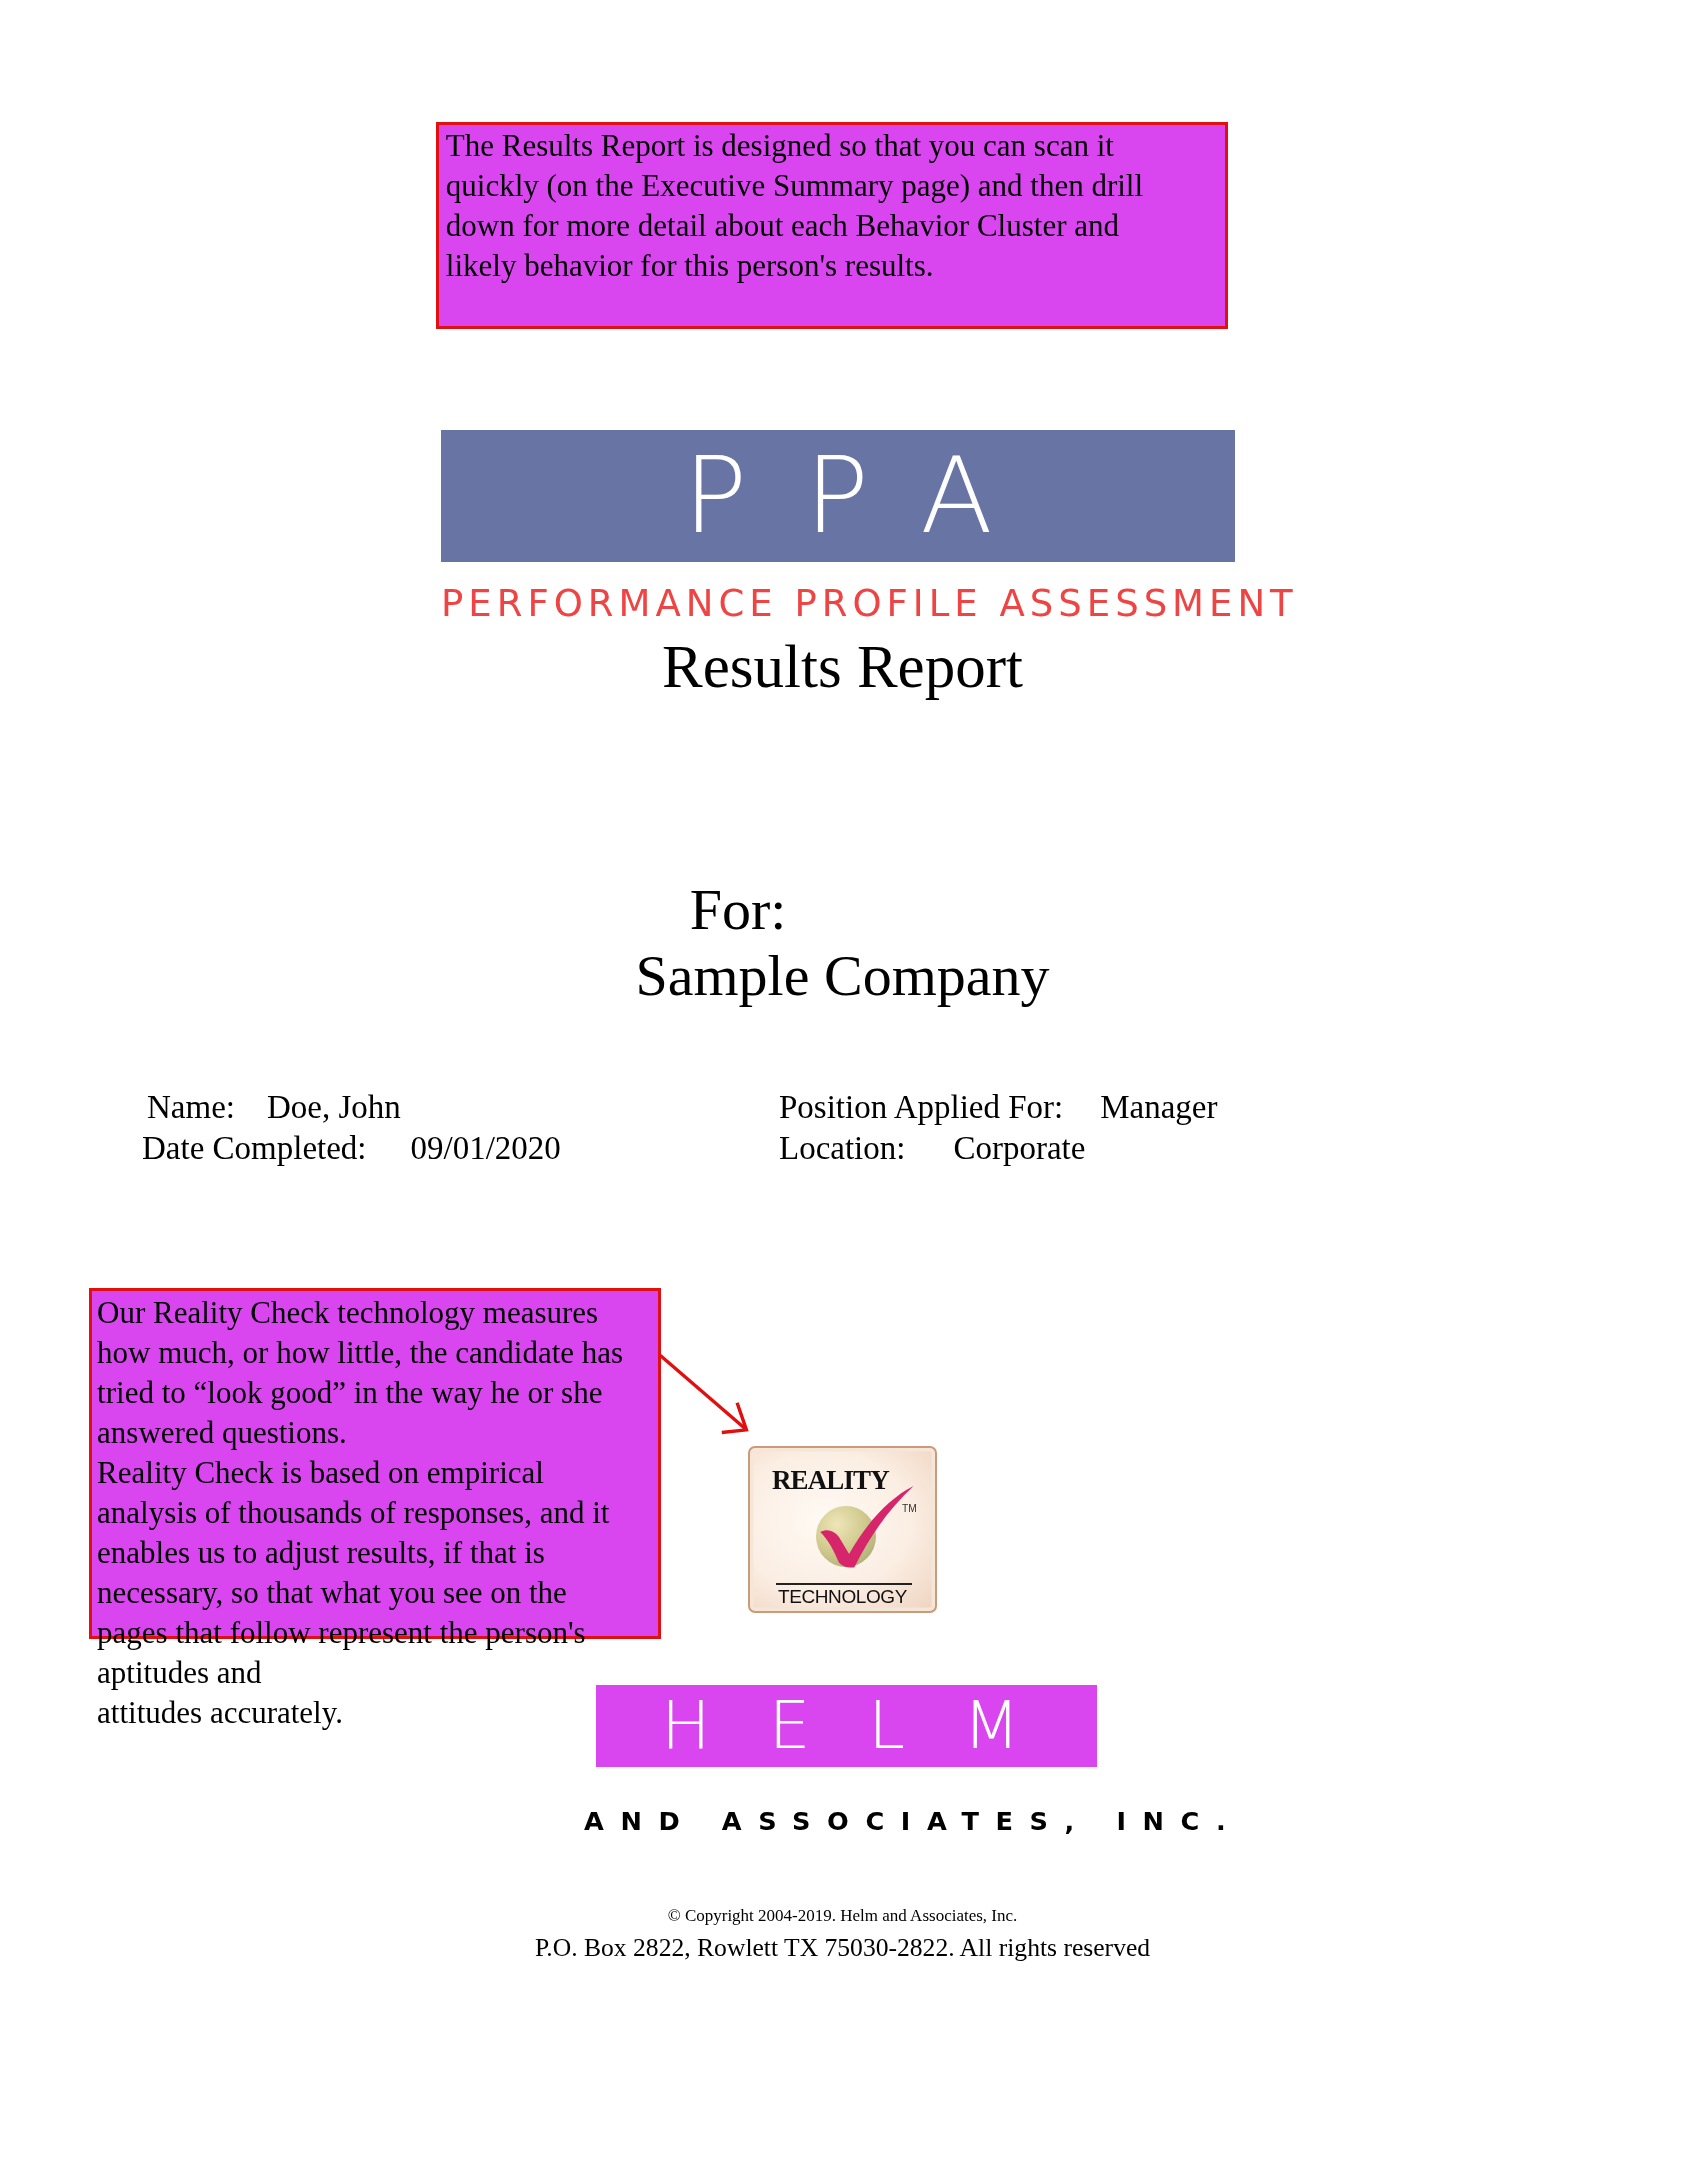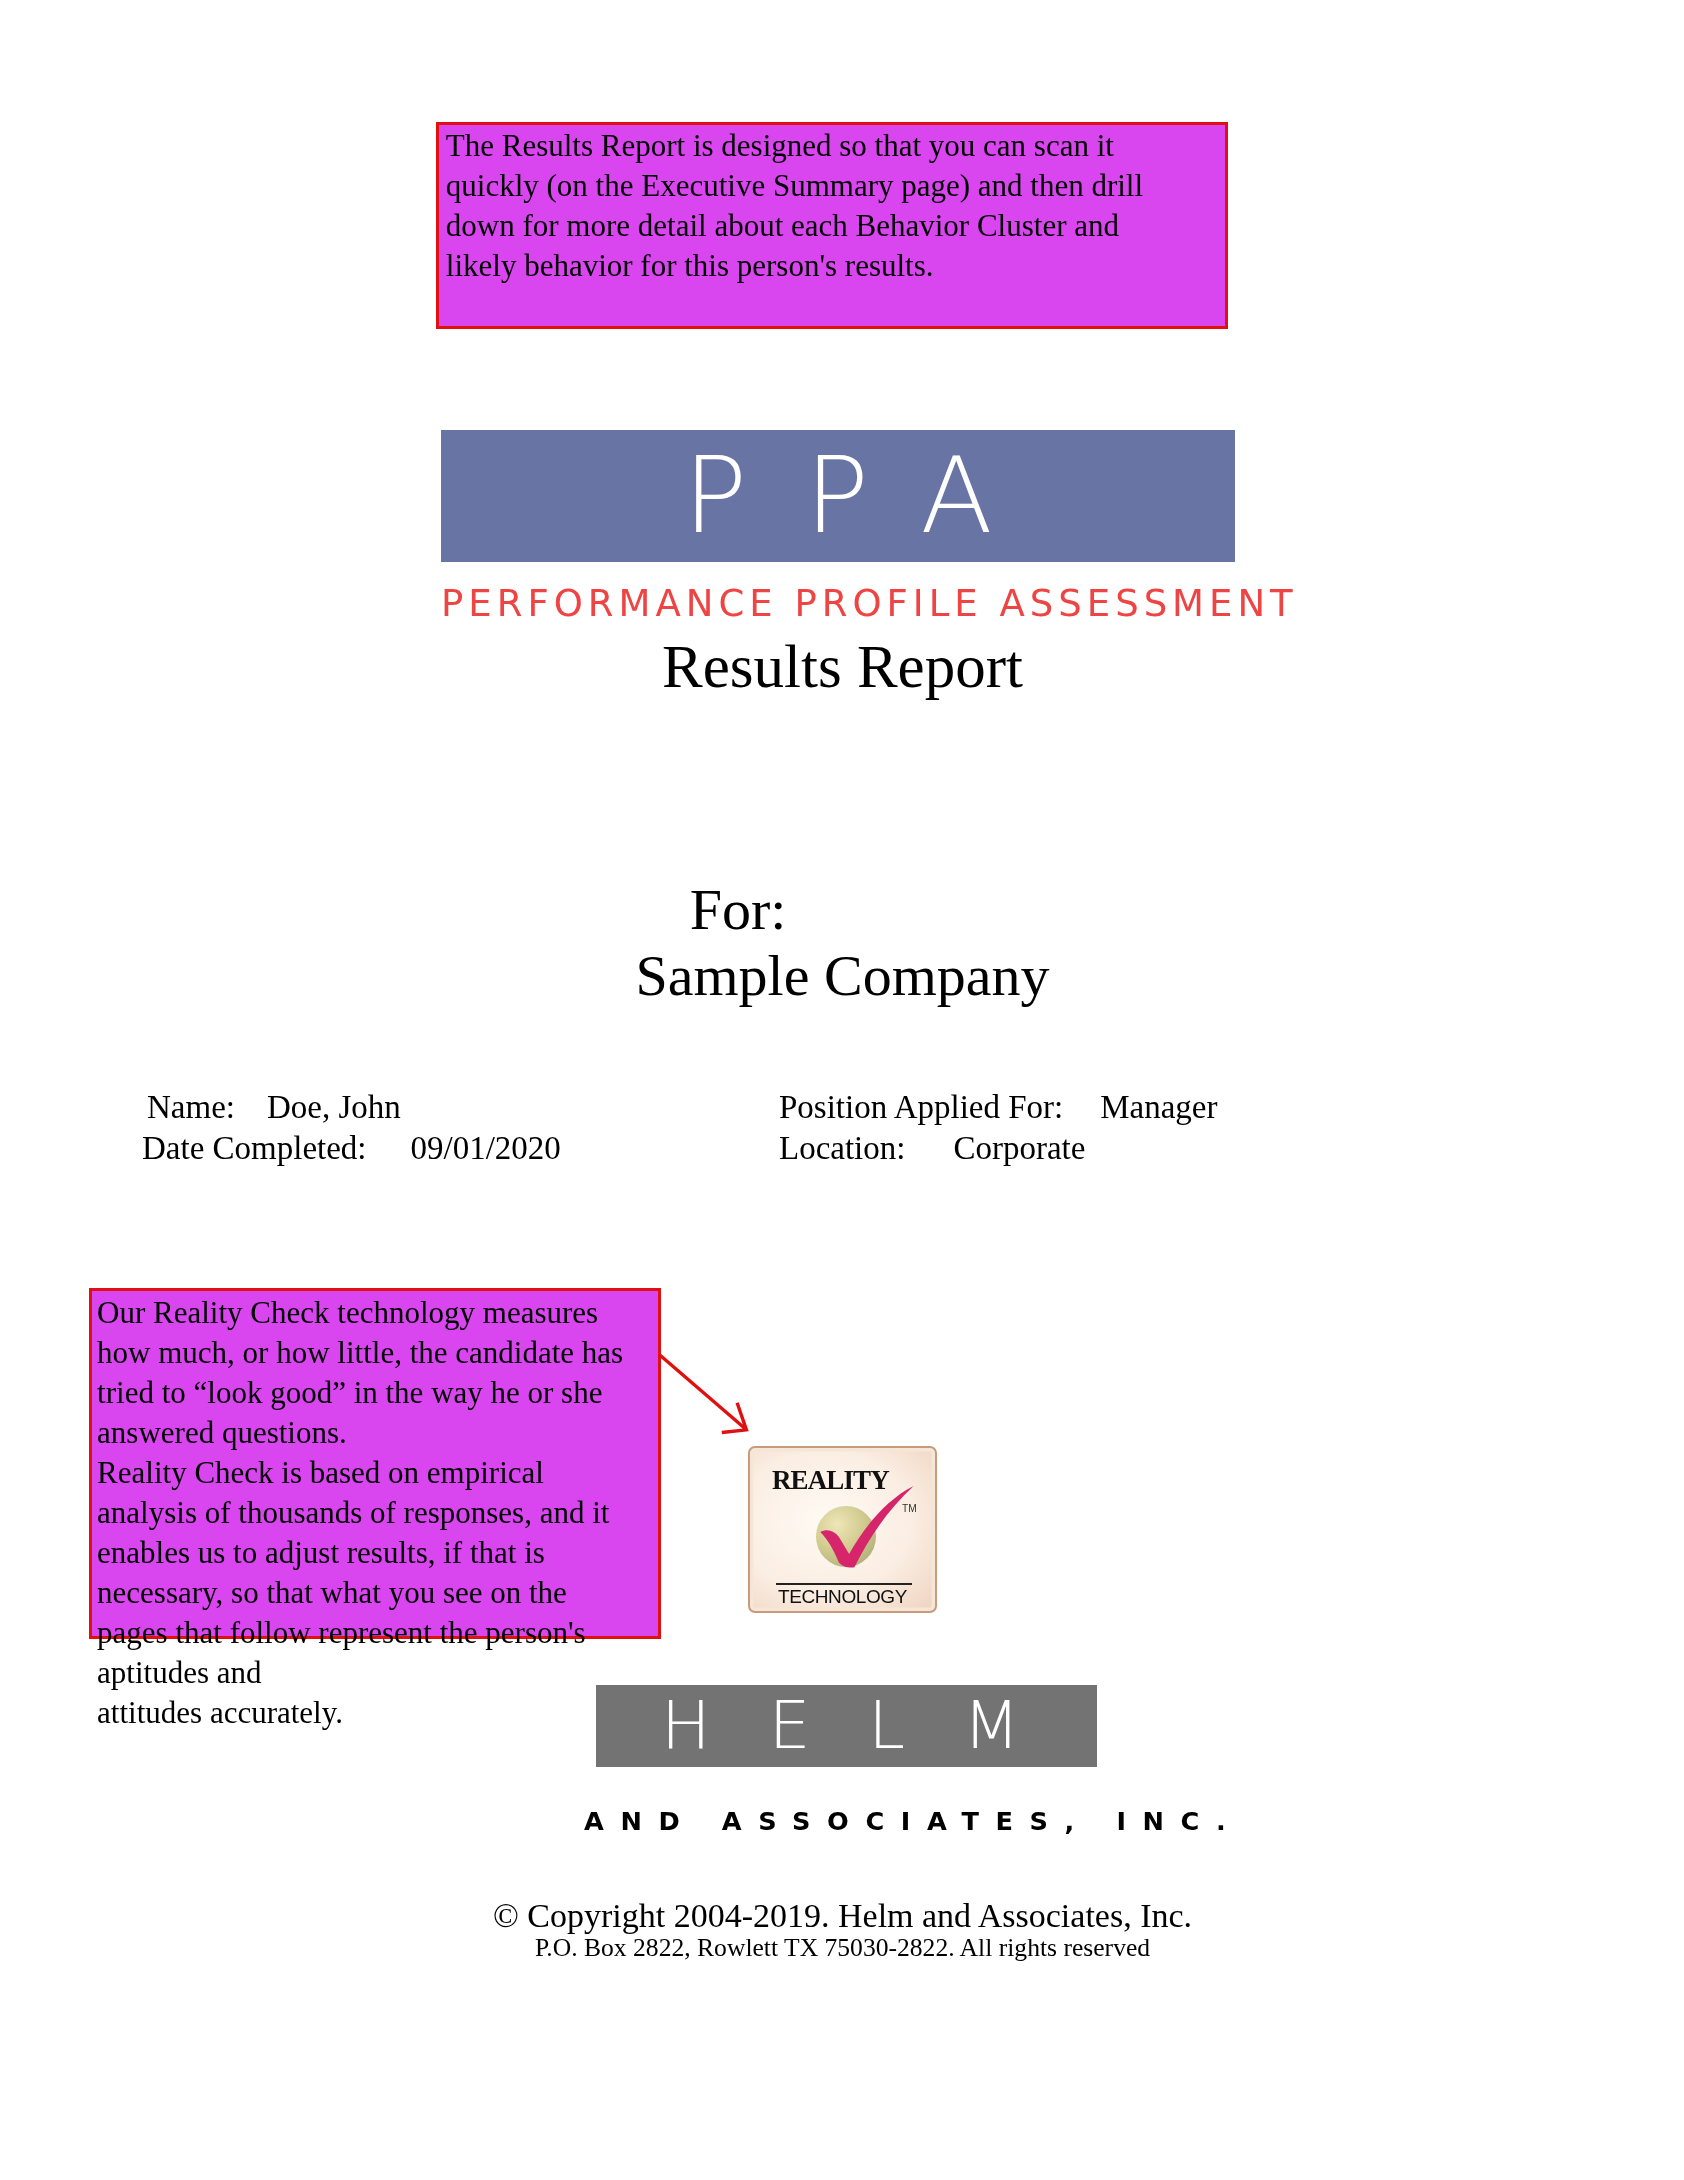--- a/index.html
+++ b/index.html
@@ -22,24 +22,24 @@
   #loc-row{left:779px;top:1128px;}
   .gap{display:inline-block;}
   #arrow{left:647px;top:1337px;width:119px;height:111px;}
   #badge{left:748px;top:1446px;width:189px;height:167px;border-radius:7px;border:2.6px solid #c99a7c;box-sizing:border-box;background:radial-gradient(ellipse at 40% 45%,#fffaf4 0%,#fbeee3 55%,#eed3bf 100%);box-shadow:inset 0 0 0 3.4px #f6e6d8;}
   #badge-top{position:absolute;left:22px;top:17px;font-family:"Liberation Serif",serif;font-weight:bold;font-size:27px;letter-spacing:-0.9px;color:#111;}
   #badge-tm{position:absolute;left:152px;top:55px;font-family:"Liberation Sans",sans-serif;font-size:10.2px;color:#333;}
   #badge-ball{position:absolute;left:66px;top:58px;width:60px;height:61px;border-radius:50%;background:radial-gradient(circle at 35% 30%,#eee6b8 0%,#cfc88c 50%,#9ea171 100%);}
   #badge-check{position:absolute;left:55px;top:31px;width:112px;height:94px;}
   #badge-rule{position:absolute;left:25.6px;top:135px;width:136px;height:1.7px;background:#222;}
   #badge-bottom{position:absolute;left:0;width:100%;top:138px;text-align:center;font-family:"Liberation Sans",sans-serif;font-size:19px;color:#111;letter-spacing:-0.4px;}
-  #helm-bar{left:596px;top:1685px;width:501px;height:82px;background:#737373;display:flex;align-items:center;}
+  #helm-bar{left:596px;top:1685px;width:501px;height:82px;background:#d946ef;display:flex;align-items:center;}
   #helm-letters{color:#fff;font-family:"DejaVu Sans","Liberation Sans",sans-serif;font-weight:200;font-size:66px;letter-spacing:58px;margin-left:65px;line-height:1;}
   #helm-sub{left:584px;top:1804px;width:511px;font-family:"DejaVu Sans","Liberation Sans",sans-serif;font-weight:bold;font-size:25.6px;letter-spacing:16.6px;white-space:nowrap;line-height:34px;}
-  #copy1{left:0;width:1685px;top:1900px;text-align:center;font-size:34px;line-height:31px;}
+  #copy1{left:0;width:1685px;top:1900px;text-align:center;font-size:17px;line-height:31px;}
   #copy2{left:0;width:1685px;top:1932px;text-align:center;font-size:25.6px;line-height:31px;}
 </style>
 </head>
 <body>
 
 <div id="note-top" class="note">
   <p>The Results Report is designed so that you can scan it
 quickly (on the Executive Summary page) and then drill
 down for more detail about each Behavior Cluster and
 likely behavior for this person's results.</p>

